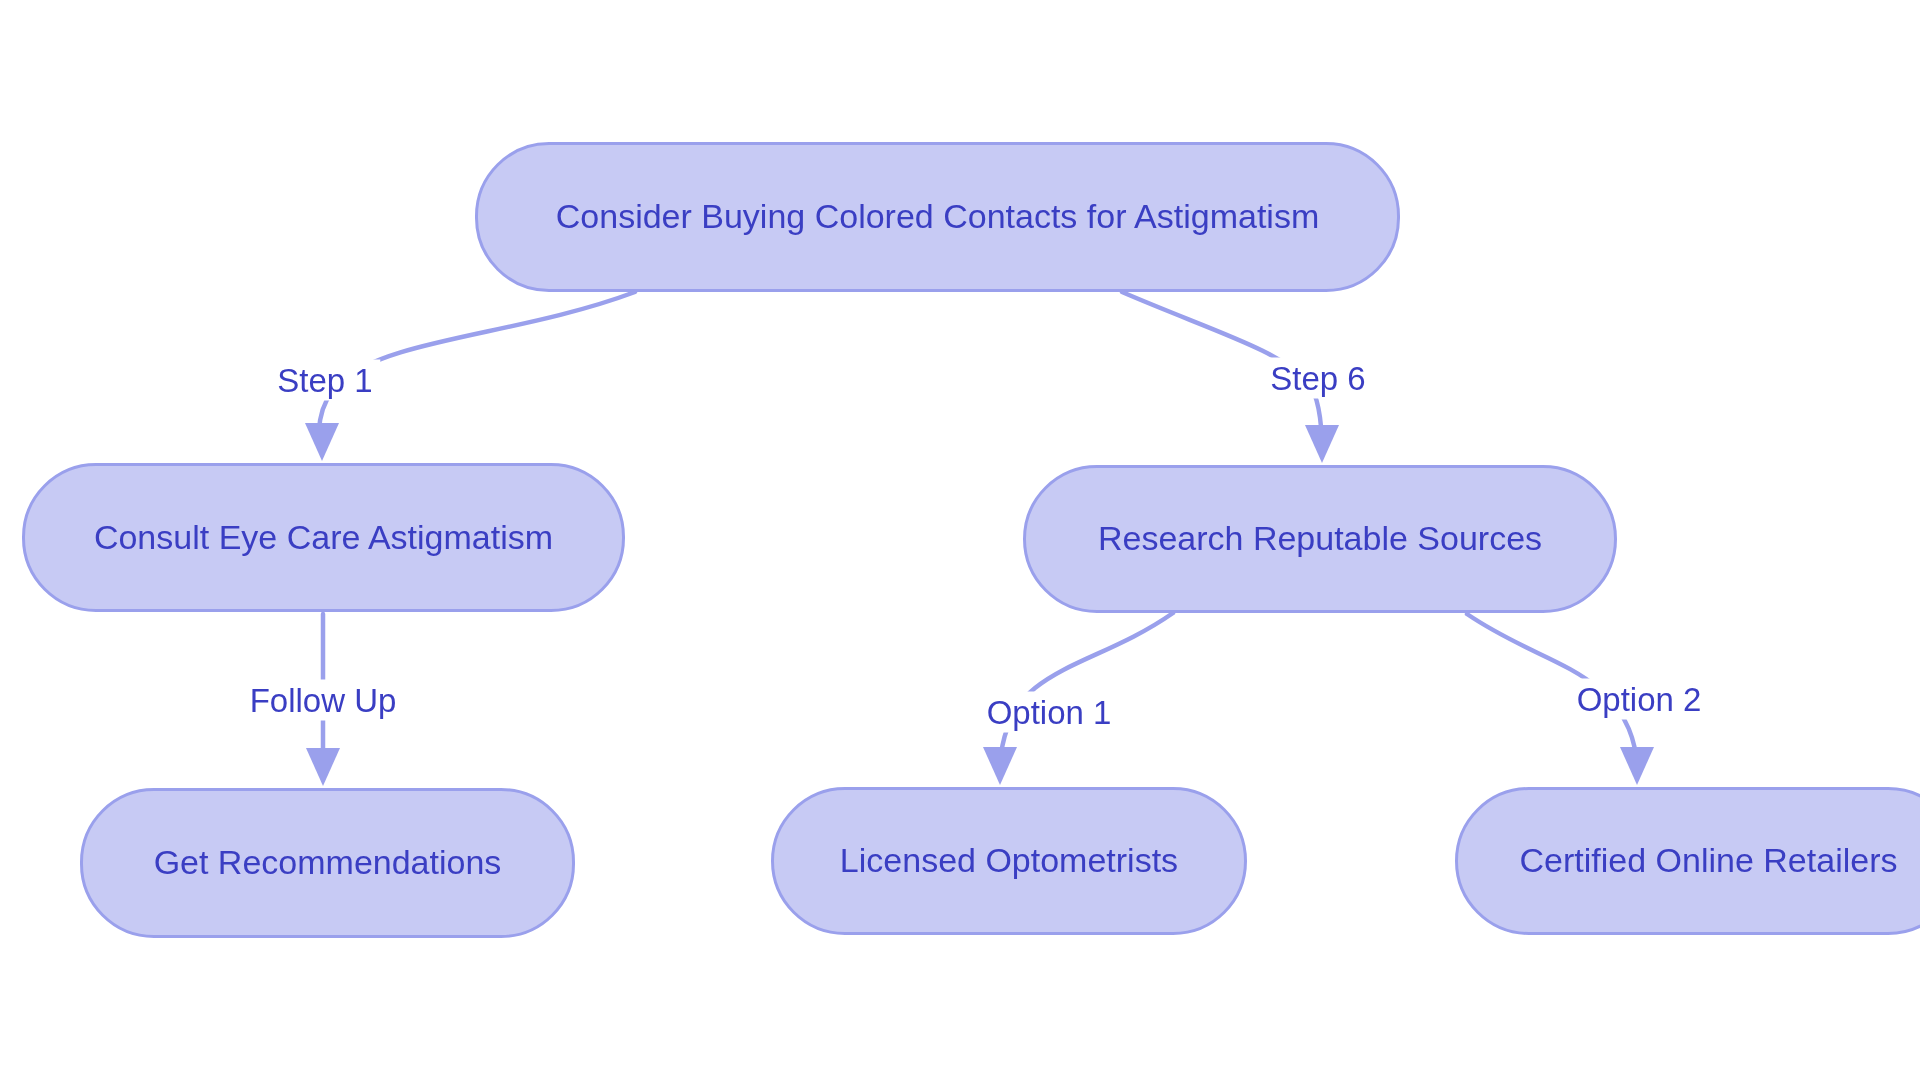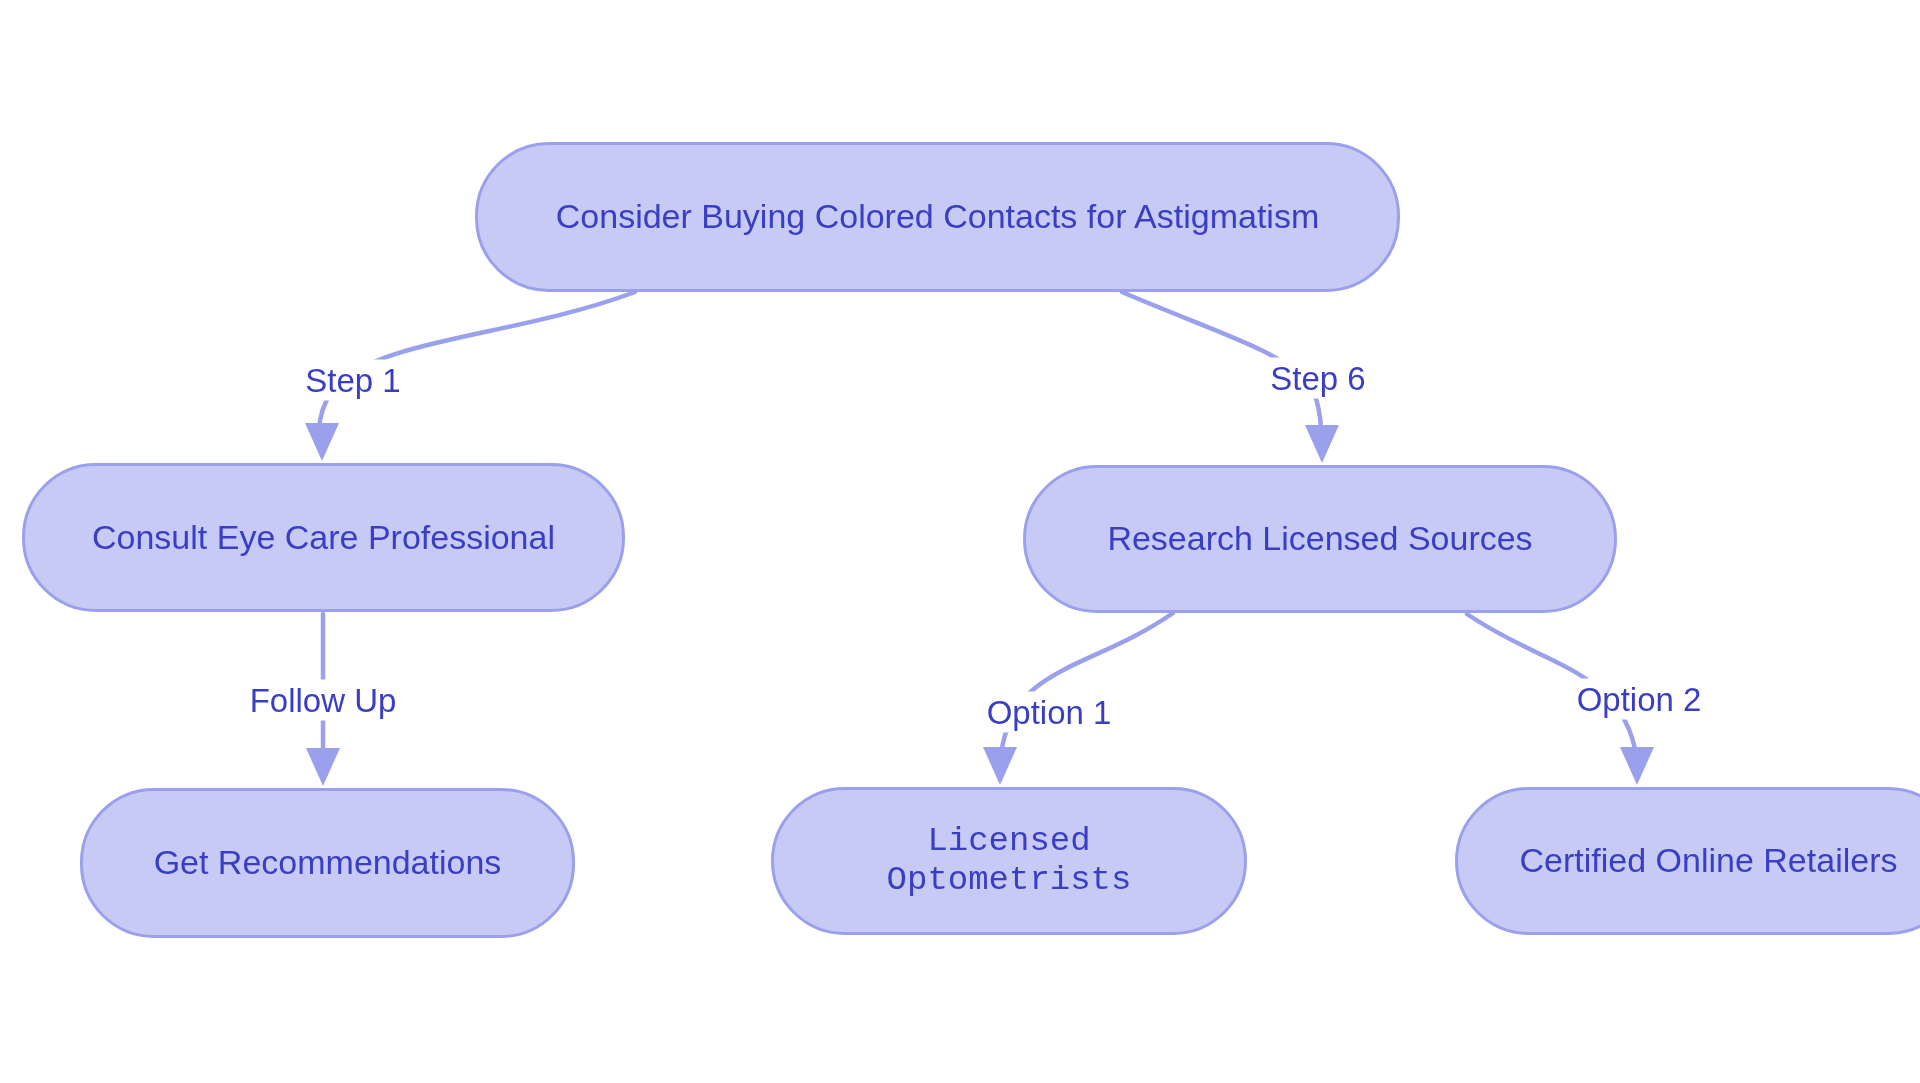--- a/index.html
+++ b/index.html
@@ -75,31 +75,31 @@
 
     <path d="M 1173 613 C 1120 650, 1070 660, 1035 688 C 1008 710, 1000 745, 1000 771"></path>
     <polygon points="1000,785 983,747 1017,747"></polygon>
 
     <path d="M 1467 614 C 1520 650, 1565 660, 1598 688 C 1628 712, 1637 745, 1637 771"></path>
     <polygon points="1637,785 1620,747 1654,747"></polygon>
   </svg>
 
   <div class="node" style="left:475px; top:142px; width:925px; height:150px;">Consider Buying Colored Contacts for Astigmatism</div>
 
-  <div class="node" style="left:22px; top:463px; width:603px; height:149px;">Consult Eye Care Professional</div>
+  <div class="node" style="left:22px; top:463px; width:603px; height:149px;">Consult Eye Care Astigmatism</div>
 
-  <div class="node" style="left:1023px; top:465px; width:594px; height:148px;">Research Licensed Sources</div>
+  <div class="node" style="left:1023px; top:465px; width:594px; height:148px;">Research Reputable Sources</div>
 
   <div class="node" style="left:80px; top:788px; width:495px; height:150px;">Get Recommendations</div>
 
-  <div class="node" style="left:771px; top:787px; width:476px; height:148px;font-family:Liberation Mono, monospace;">Licensed Optometrists</div>
+  <div class="node" style="left:771px; top:787px; width:476px; height:148px;">Licensed Optometrists</div>
 
   <div class="node" style="left:1455px; top:787px; width:507px; height:148px;">Certified Online Retailers</div>
 
-  <div class="edge-label" style="left:325px; top:380px;margin-left:28px;">Step 1</div>
+  <div class="edge-label" style="left:325px; top:380px;">Step 1</div>
 
   <div class="edge-label" style="left:1318px; top:378px;">Step 6</div>
 
   <div class="edge-label" style="left:323px; top:700px;">Follow Up</div>
 
   <div class="edge-label" style="left:1049px; top:698px;margin-top:14px;">Option 1</div>
 
   <div class="edge-label" style="left:1639px; top:699px;">Option 2</div>
 
 </div>

